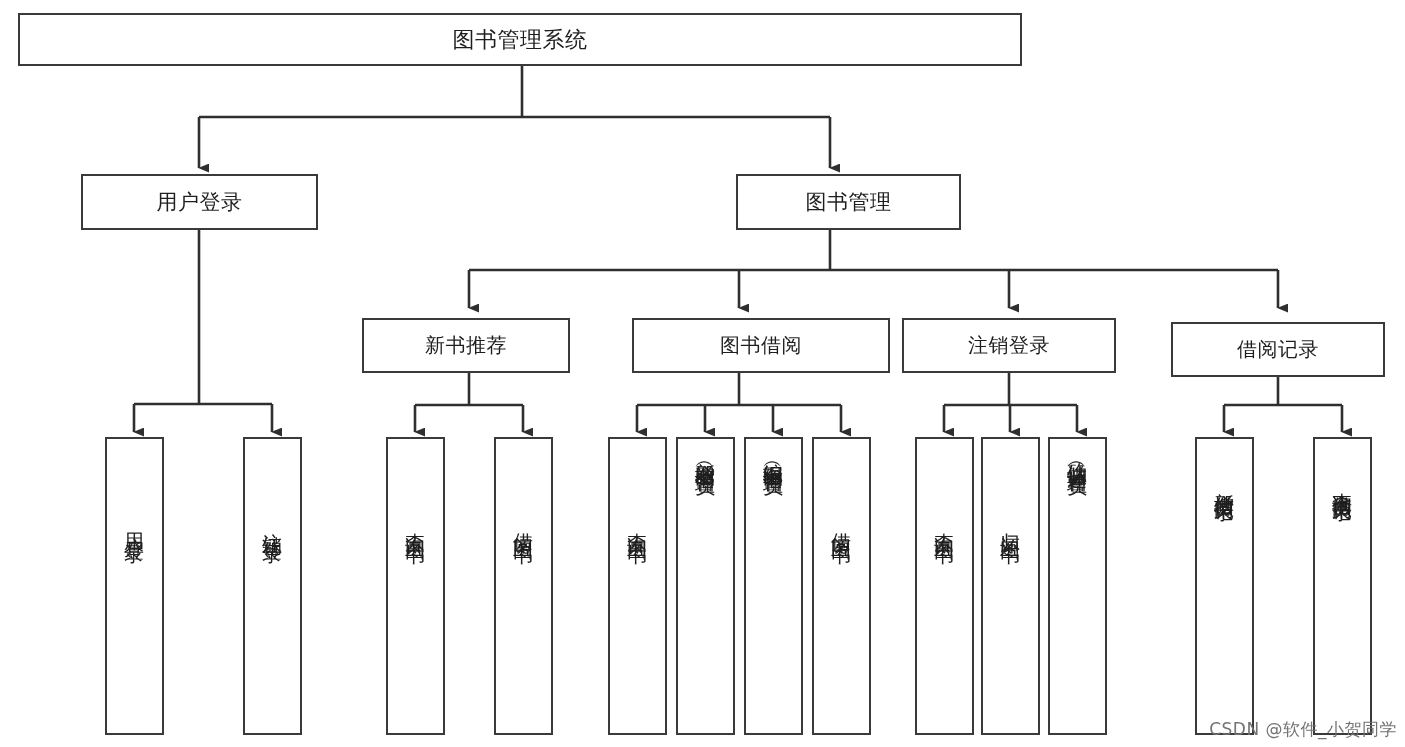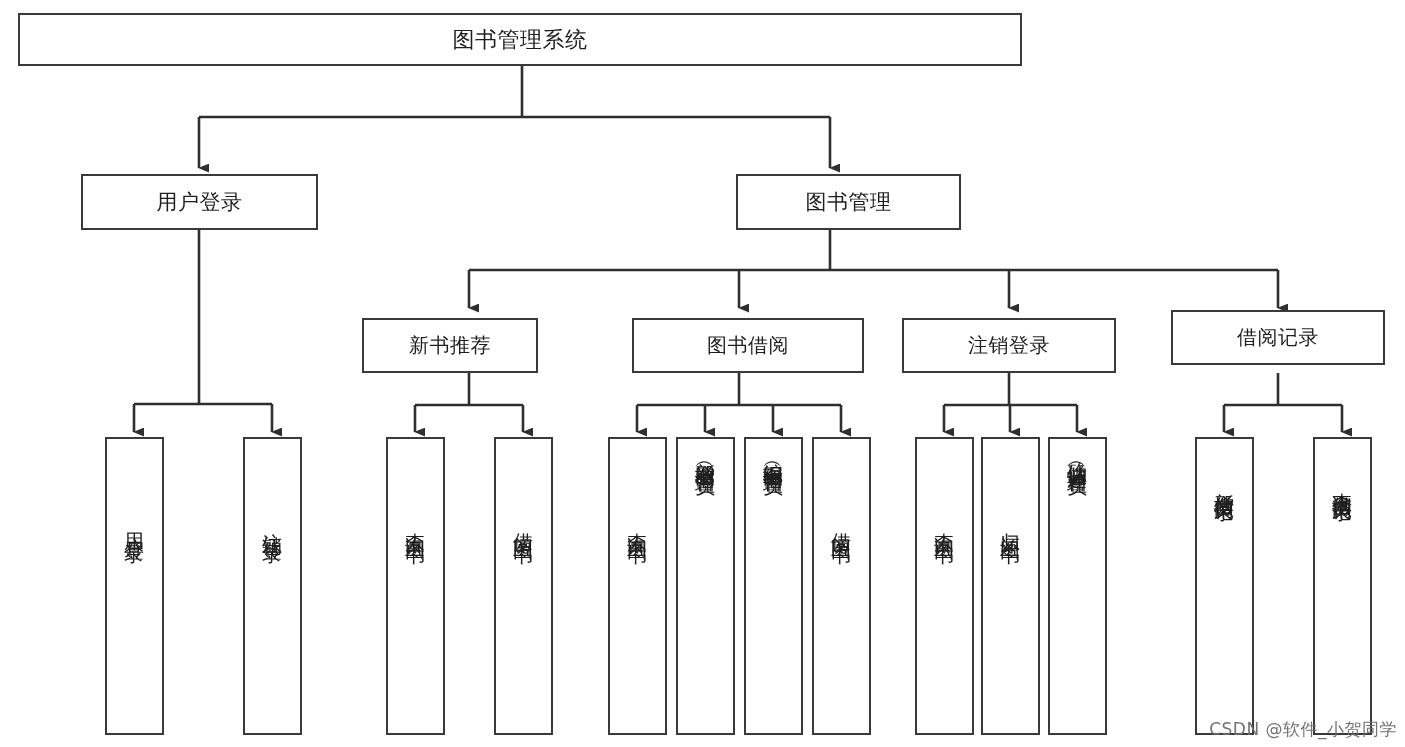--- a/index.html
+++ b/index.html
@@ -142,30 +142,30 @@
     <span class="label">图书管理系统</span>
   </div>
 
   <div class="node level2" style="left:81px; top:174px; width:237px; height:56px;">
     <span class="label">用户登录</span>
   </div>
   <div class="node level2" style="left:712px; top:174px; width:225px; height:56px;margin-left:24px;">
     <span class="label">图书管理</span>
   </div>
 
-  <div class="node level3" style="left:362px; top:318px; width:176px; height:55px;align-items:center;">
+  <div class="node level3" style="left:362px; top:318px; width:208px; height:55px;align-items:center;">
     <span class="label">新书推荐</span>
   </div>
-  <div class="node level3" style="left:632px; top:318px; width:232px; height:55px;">
+  <div class="node level3" style="left:632px; top:318px; width:258px; height:55px;">
     <span class="label">图书借阅</span>
   </div>
   <div class="node level3" style="left:902px; top:318px; width:214px; height:55px;">
     <span class="label">注销登录</span>
   </div>
-  <div class="node level3" style="left:1171px; top:310px; width:214px; height:55px;">
+  <div class="node level3" style="left:1171px; top:322px; width:214px; height:55px;">
     <span class="label">借阅记录</span>
   </div>
 
   <div class="node leaf" style="left:105px; top:437px; width:59px; height:298px; padding-top:78px;">
     <span class="label">用户登录</span>
   </div>
   <div class="node leaf" style="left:243px; top:437px; width:59px; height:298px; padding-top:78px;">
     <span class="label">注销登录</span>
   </div>
 

